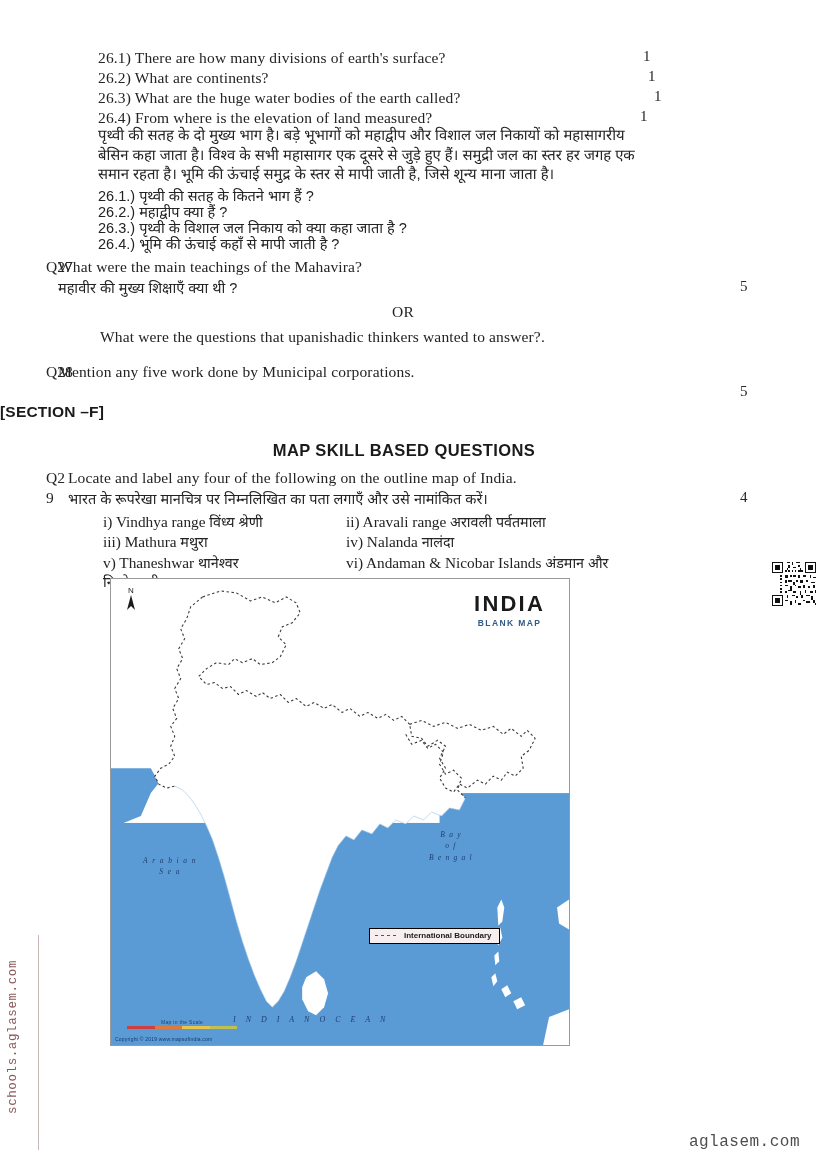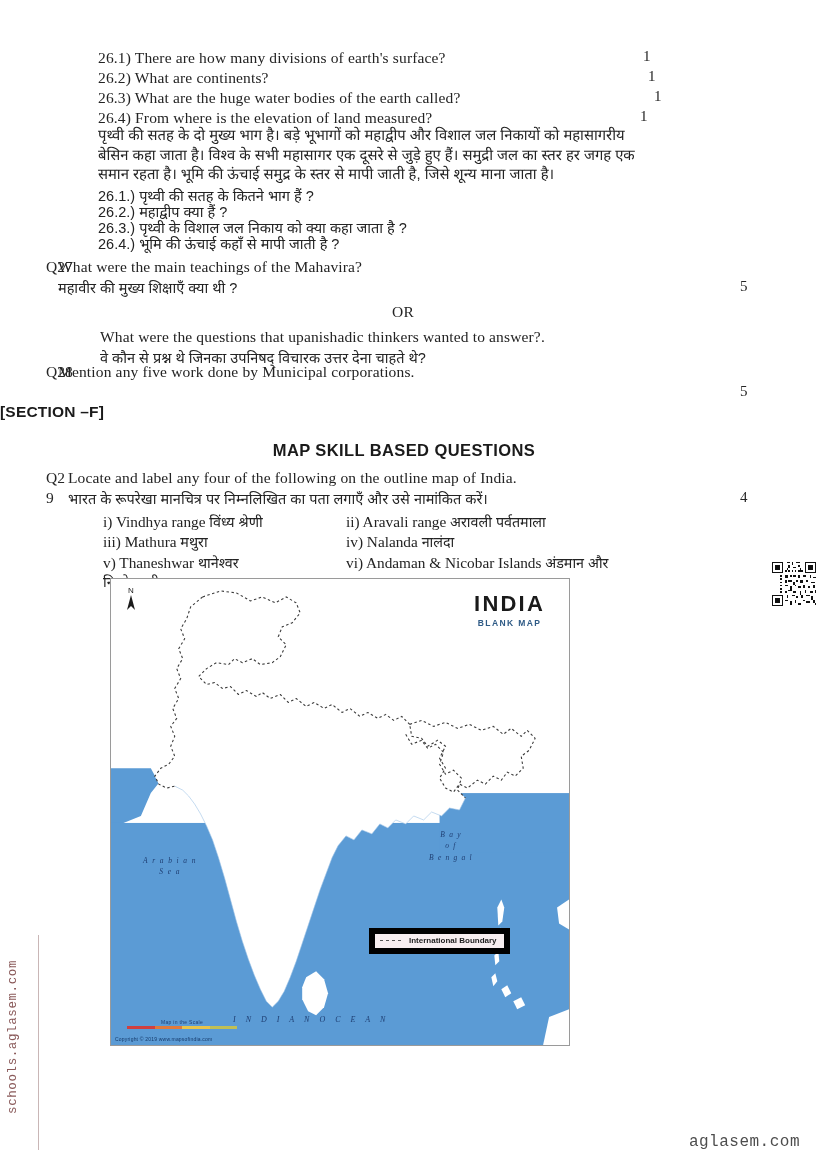--- a/index.html
+++ b/index.html
@@ -144,21 +144,21 @@
     background: #ffffff;
     overflow: hidden;
   }
   .map-svg { display: block; width: 100%; height: 100%; }
 
   .legend-box {
     position: absolute;
     left: 258px;
     top: 349px;
     background: #f7eef0;
-    border: 6px solid #000000;
+    border: 1px solid #000000;
     padding: 2px 7px 3px 5px;
     display: flex;
     align-items: center;
     gap: 5px;
     font-family: "Liberation Sans", "DejaVu Sans", sans-serif;
     font-size: 8px;
     font-weight: bold;
     color: #1d1d1d;
     white-space: nowrap;
   }
@@ -412,21 +412,20 @@
         <div class="qcol">Q27</div>
         <div class="qbody">
           <div class="en">What were the main teachings of the Mahavira?</div>
           <div class="hi">महावीर की मुख्य शिक्षाएँ क्या थी ?</div>
         </div>
         <div class="marks" style="left:740px;top:21px;">5</div>
       </div>
       <div class="en centered" style="margin-top:4px;padding-right:22px;">OR</div>
       <div style="padding-left:100px;margin-top:5px;">
         <div class="en">What were the questions that upanishadic thinkers wanted to answer?.</div>
-        <div class="hi">वे कौन से प्रश्न थे जिनका उपनिषद् विचारक उत्तर देना चाहते थे?</div>
       </div>
     </div>
 
     <div style="position:absolute;left:0;top:362px;width:828px;">
       <div class="row">
         <div class="qcol">Q28</div>
         <div class="qbody">
           <div class="en">Mention any five work done by Municipal corporations.</div>
         </div>
         <div class="marks" style="left:740px;top:21px;">5</div>

